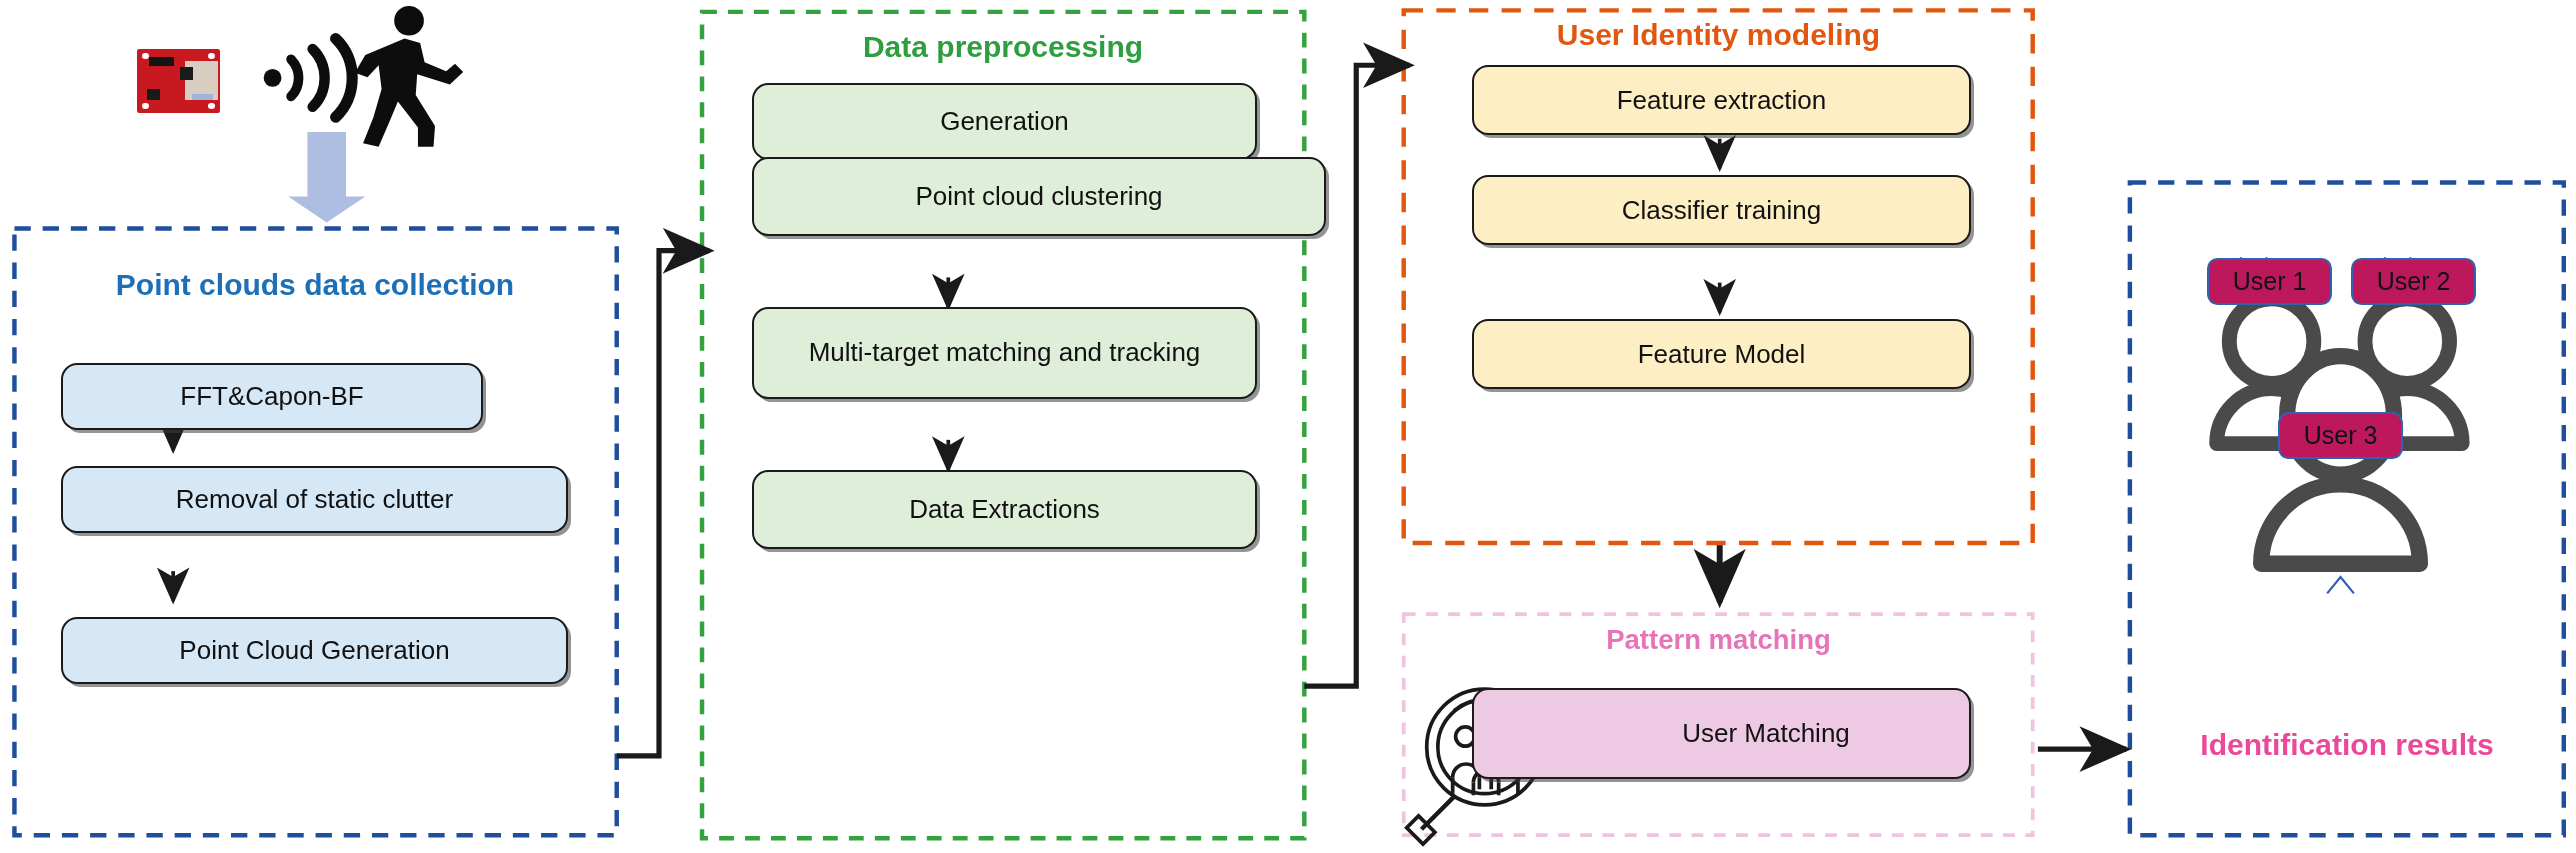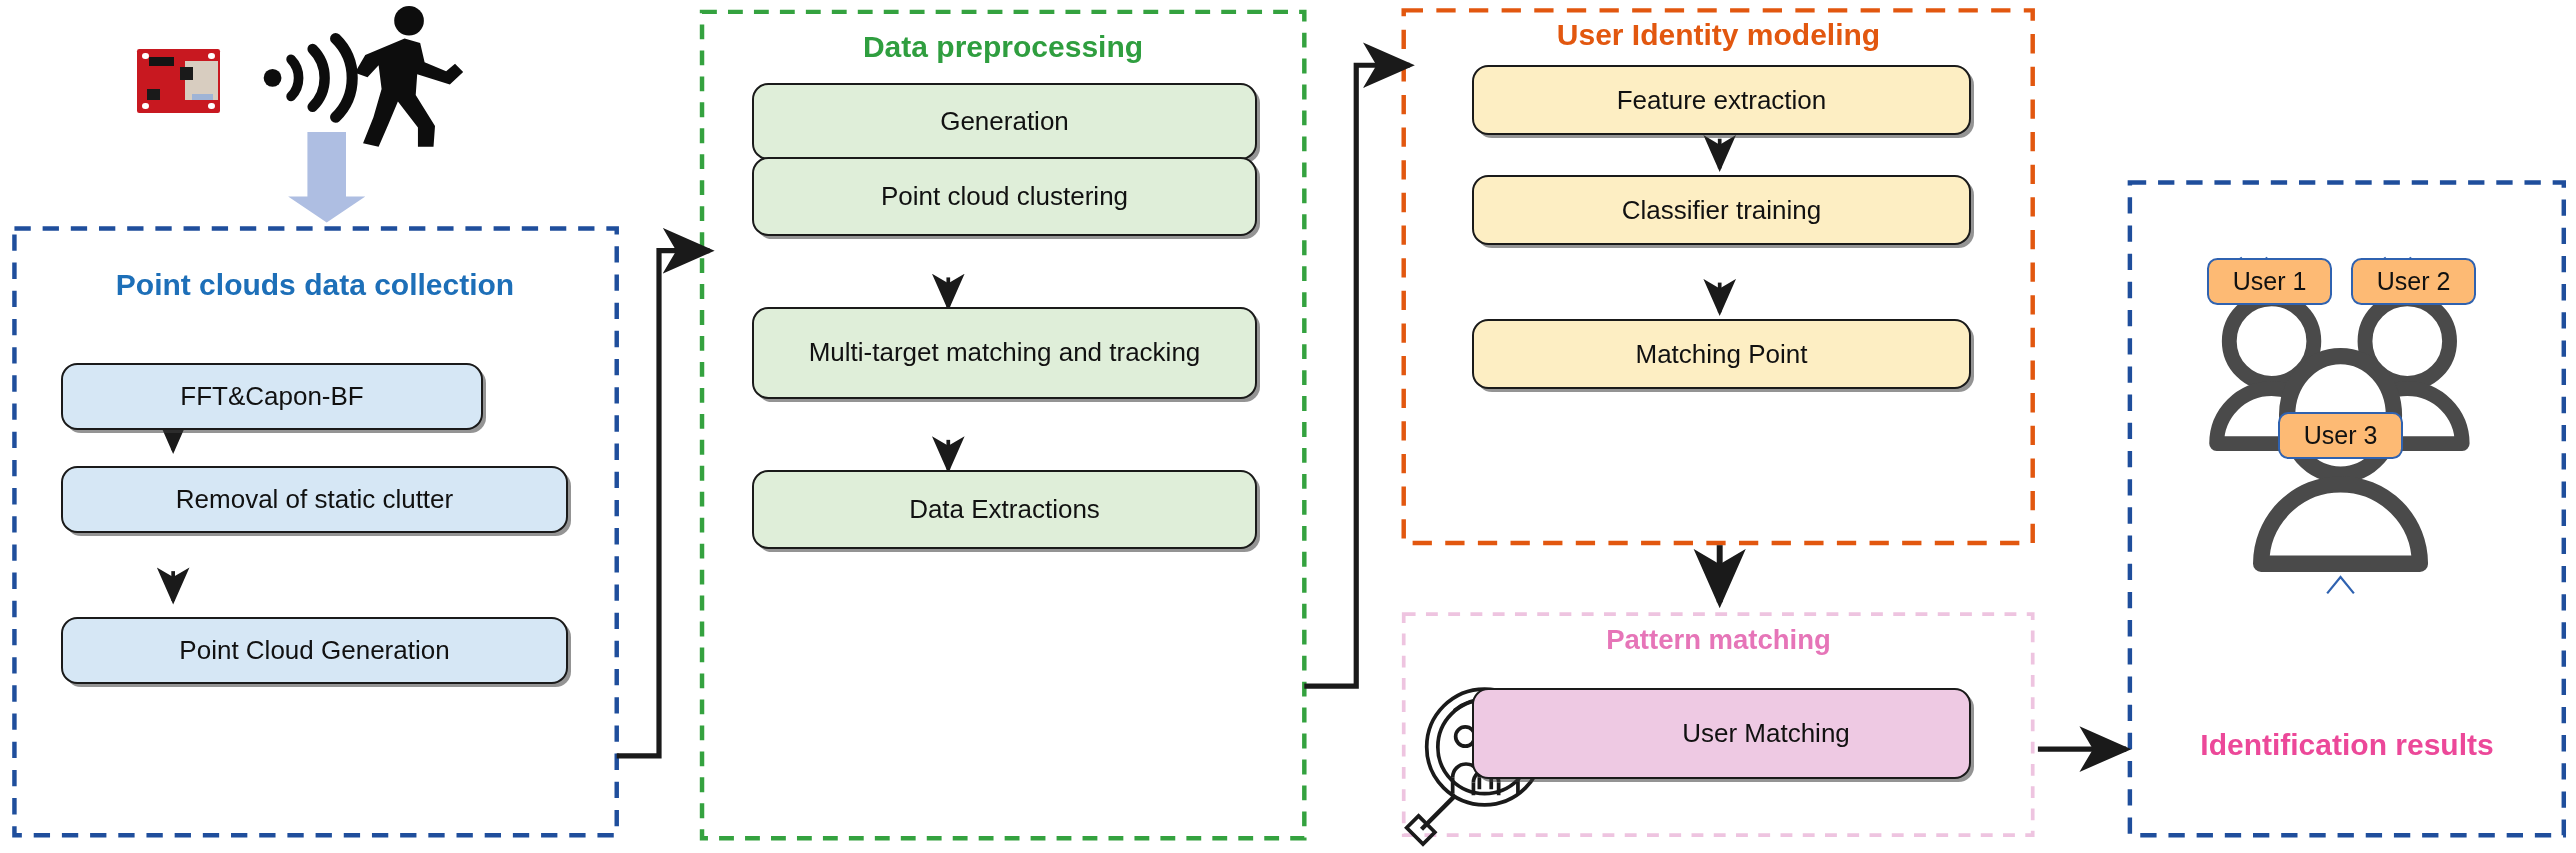--- a/index.html
+++ b/index.html
@@ -16,21 +16,21 @@
         text-align:center;line-height:1.12;color:#111111;
         box-shadow:3.7px 3.7px 0 -0.7px rgba(60,60,60,.55);}
   .node span{display:block;padding:0 10.4px;}
 
   .blue-node{background:#d6e7f5;}
   .green-node{background:#dfeed9;}
   .yellow-node{background:#fdeec3;}
   .pink-node{background:#eec9e3;}
 
   .bubble{position:absolute;box-sizing:border-box;border:2.2px solid #2f62b0;
-          border-radius:10.4px;background:#fdba74;display:flex;align-items:center;
+          border-radius:10.4px;background:#be185d;display:flex;align-items:center;
           justify-content:center;color:#111;}
 
   svg.overlay{position:absolute;left:0;top:0;width:2576px;height:853px;
               pointer-events:none;}
   .pcb{position:absolute;border-radius:2.2px;overflow:hidden;}
 </style>
 </head>
 <body>
 
 <div id="stage">
@@ -150,21 +150,21 @@
     </div>
   </div>
 
   <div class="panel" style="left:702px;top:12px;width:602px;height:827px;">
     <div class="panel-title" style="top:18px;font-size:30px;color:#2f9e3f;">Data preprocessing</div>
 
     <div class="node green-node" style="left:50px;top:71px;width:505px;height:77px;font-size:26px;">
       <span>Generation</span>
     </div>
 
-    <div class="node green-node" style="left:50px;top:145px;width:505px;height:79px;font-size:26px;">
+    <div class="node green-node" style="left:50px;top:145px;width:574px;height:79px;font-size:26px;">
       <span>Point cloud clustering</span>
     </div>
 
     <div class="node green-node" style="left:50px;top:295px;width:505px;height:92px;font-size:26px;">
       <span>Multi-target matching and tracking</span>
     </div>
 
     <div class="node green-node" style="left:50px;top:458px;width:505px;height:79px;font-size:26px;">
       <span>Data Extractions</span>
     </div>
@@ -175,21 +175,21 @@
 
     <div class="node yellow-node" style="left:68px;top:55px;width:499px;height:70px;font-size:26px;">
       <span>Feature extraction</span>
     </div>
 
     <div class="node yellow-node" style="left:68px;top:165px;width:499px;height:70px;font-size:26px;">
       <span>Classifier training</span>
     </div>
 
     <div class="node yellow-node" style="left:68px;top:309px;width:499px;height:70px;font-size:26px;">
-      <span>Matching Point</span>
+      <span>Feature Model</span>
     </div>
   </div>
 
   <div class="panel" style="left:1404px;top:614px;width:629px;height:221px;">
     <div class="panel-title" style="top:10.4px;font-size:27.5px;color:#e675b8;">Pattern matching</div>
 
     <div class="node pink-node" style="left:68px;top:74px;width:499px;height:91px;font-size:26px;">
       <span style="margin-left:89px;">User Matching</span>
     </div>
   </div>

